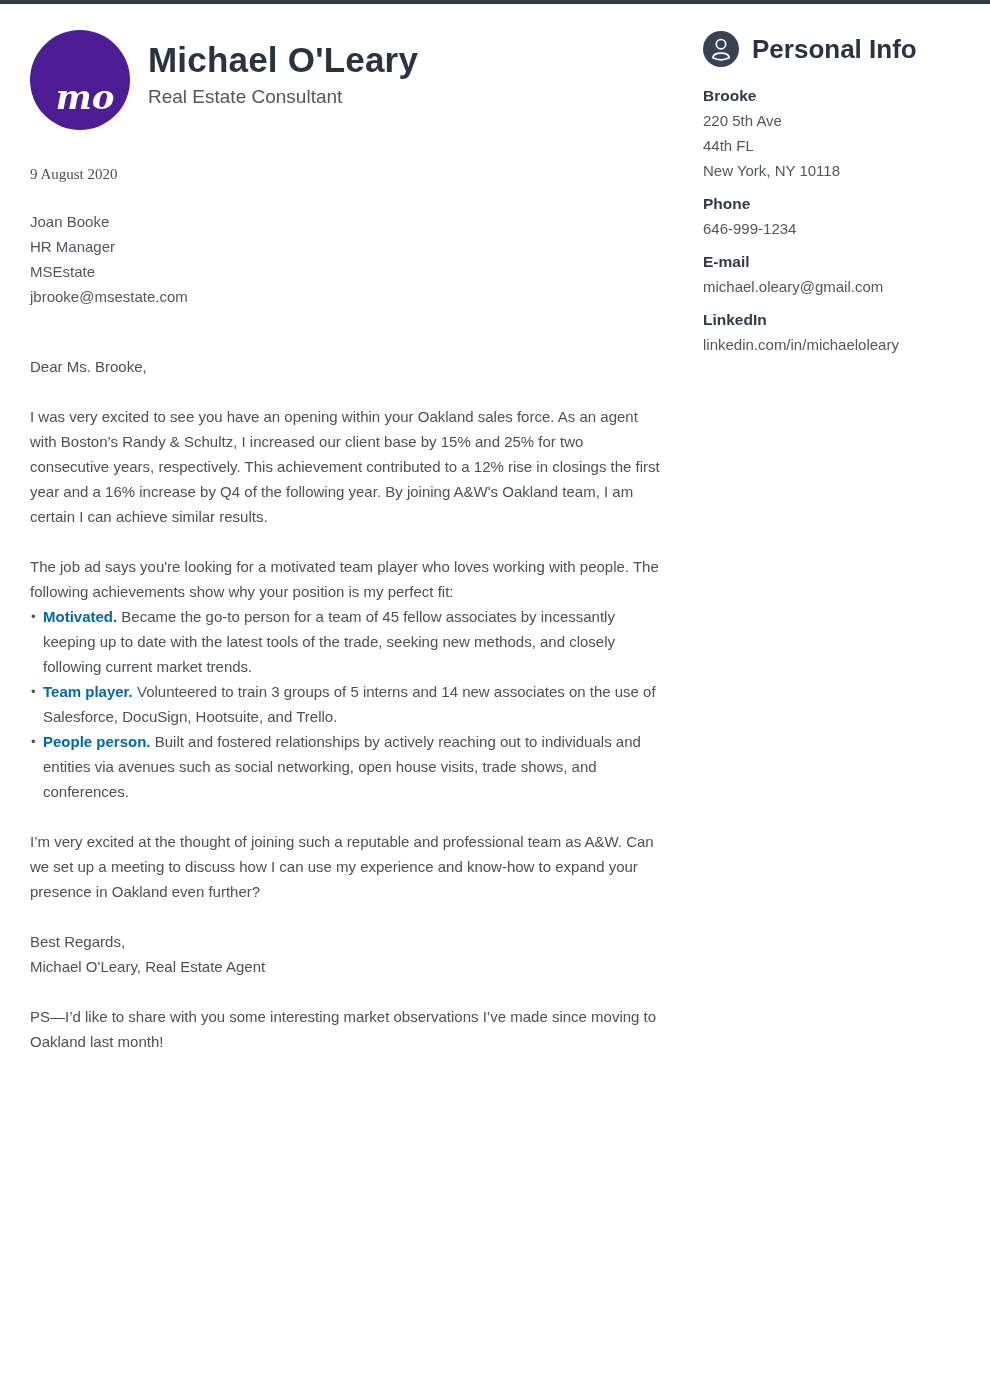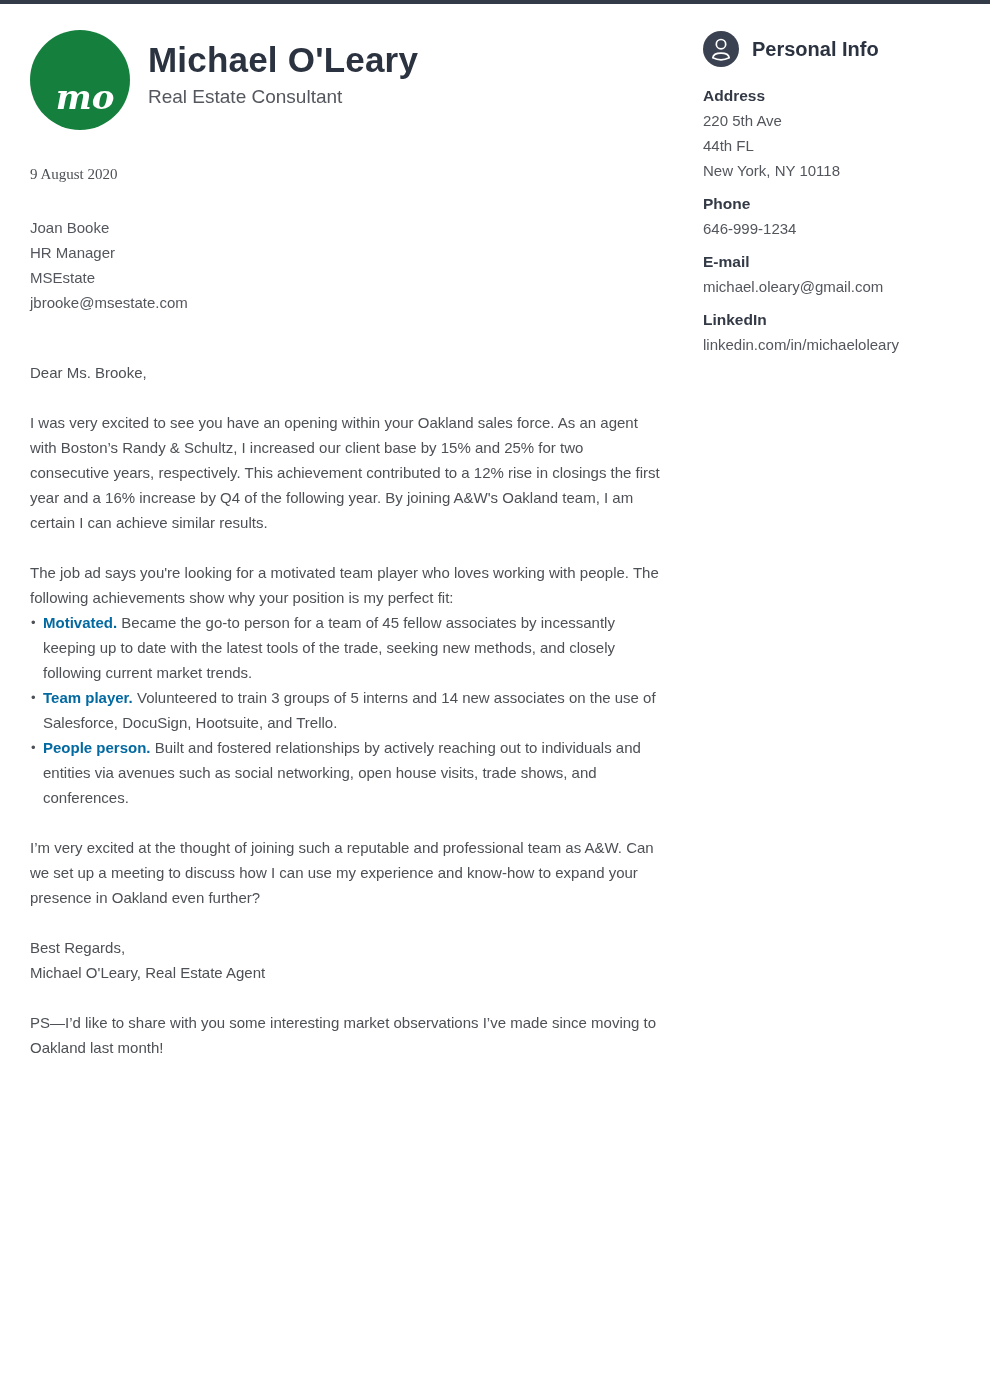--- a/index.html
+++ b/index.html
@@ -33,21 +33,21 @@
 
   
   .letter-header {
     margin-top: 26px;
     display: flex;
     gap: 18px;
   }
   .avatar {
     width: 100px; height: 100px;
     border-radius: 50%;
-    background: #15803d;
+    background: #4c1d95;
     color: #ffffff;
     display: flex;
     justify-content: center;
     align-items: flex-end;
     padding-bottom: 13px;
     padding-left: 10px;
     font-family: "DejaVu Serif", serif;
     font-style: italic;
     font-weight: 600;
     font-size: 34px;
@@ -64,21 +64,21 @@
   .subtitle {
     margin-top: 3px;
     font-size: 19px;
     line-height: 26px;
     color: #54575d;
   }
 
   
   .body-text { font-size: 15px; line-height: 25px; color: #4d5055; }
   .date { margin-top: 32px; font-family: Liberation Serif, serif; }
-  .recipient { margin-top: 28px; }
+  .recipient { margin-top: 22px; }
   .salutation { margin-top: 45px; }
   .para { margin-top: 25px; }
   .bullets { list-style: none; }
   .bullets li {
     position: relative;
     padding-left: 13px;
   }
   .bullets li::before {
     content: "\2022";
     position: absolute;
@@ -91,21 +91,21 @@
   .closing { margin-top: 25px; }
   .ps { margin-top: 25px; }
 
   
   .sidebar-header {
     display: flex;
     align-items: center;
     gap: 13px;
   }
   .sidebar-header h2 {
-    font-size: 20px;
+    font-size: 26px;
     font-weight: 700;
     color: #2c3340;
   }
   .person-badge { width: 36px; height: 36px; flex: 0 0 36px; }
   .sidebar-section { margin-top: 8px; font-size: 15px; line-height: 25px; }
   .sidebar-section.first { margin-top: 16px; }
   .field-label { font-weight: 700; color: #333a46; font-size: 15.5px; }
   .field-line { color: #53565c; }
 </style>
 </head>
@@ -172,21 +172,21 @@
         <svg width="36" height="36" viewBox="0 0 36 36">
           <circle cx="18" cy="18" r="18" fill="#3a4150"></circle>
           <circle cx="18" cy="13.2" r="4.7" fill="none" stroke="#ffffff" stroke-width="1.7"></circle>
           <path d="M9.8 26.8 C10.6 20.6 25.4 20.6 26.2 26.8 C21 29.4 15 29.4 9.8 26.8 Z" fill="none" stroke="#ffffff" stroke-width="1.7" stroke-linejoin="round"></path>
         </svg>
       </span>
       <h2>Personal Info</h2>
     </div>
 
     <div class="sidebar-section first">
-      <div class="field-label">Address</div>
+      <div class="field-label">Brooke</div>
       <div class="field-line">220 5th Ave</div>
       <div class="field-line">44th FL</div>
       <div class="field-line">New York, NY 10118</div>
     </div>
 
     <div class="sidebar-section">
       <div class="field-label">Phone</div>
       <div class="field-line">646-999-1234</div>
     </div>
 

